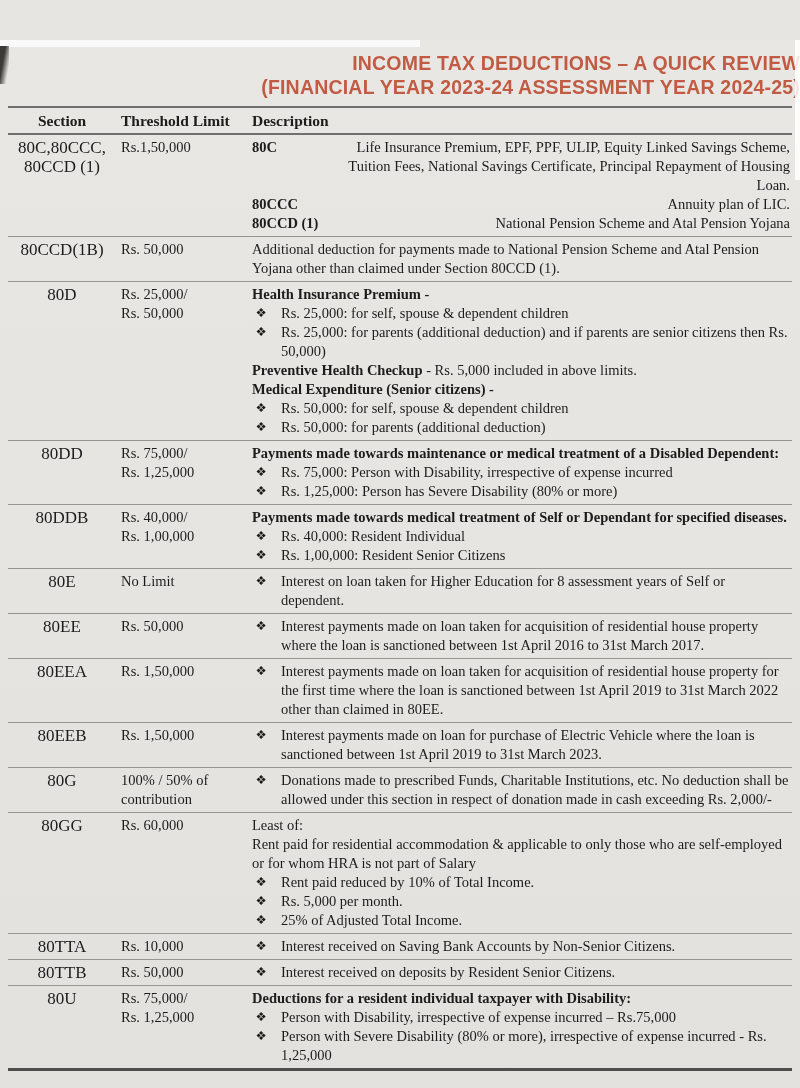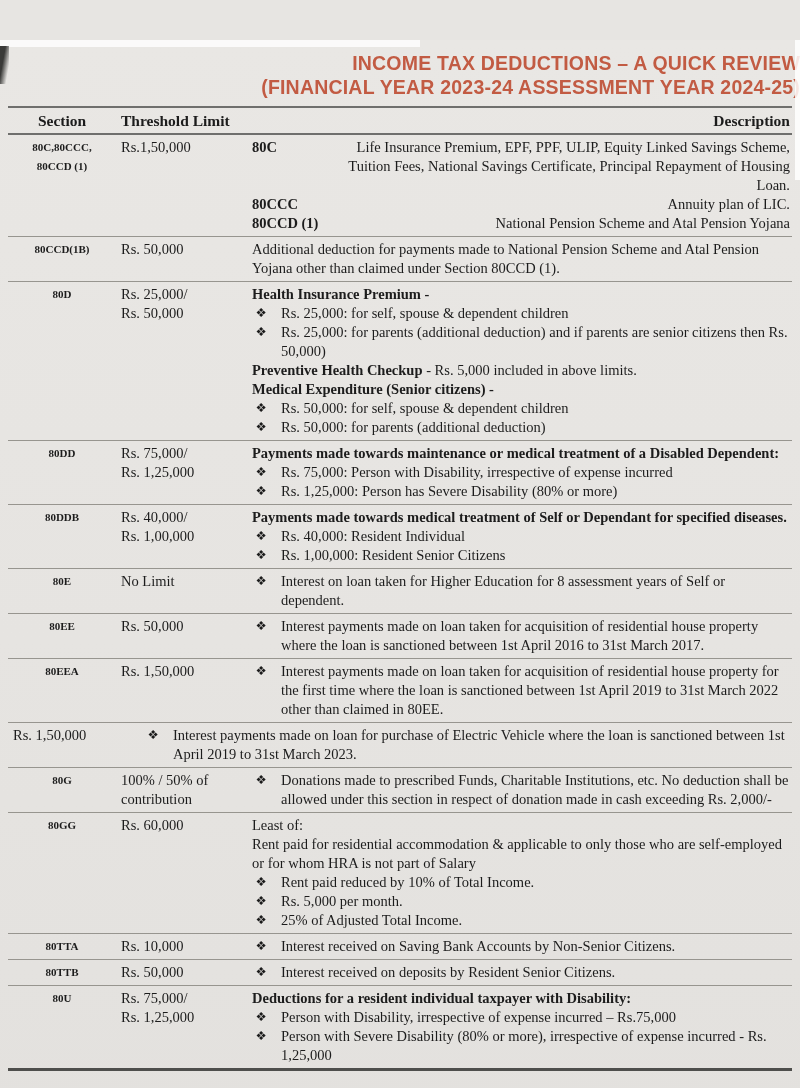--- a/index.html
+++ b/index.html
@@ -55,22 +55,22 @@
     display: flex;
     border-bottom: 1.5px solid #97958f;
     padding: 3px 0 3px 0;
     font-size: 14.5px;
     line-height: 19px;
   }
   .trow:last-child { border-bottom: 3px solid #4e4e4c; }
   .col-sec  { width: 108px; flex-shrink: 0; text-align: center; }
   .col-thr  { width: 136px; flex-shrink: 0; padding-left: 5px; }
   .col-desc { flex: 1; padding-right: 2px; }
-  .thead .col-desc { text-align: right; }
-  .sec-line { font-weight: bold; font-size: 11px; line-height: 19px; }
+  .thead .col-desc { text-align: left; }
+  .sec-line { font-weight: normal; font-size: 17px; line-height: 19px; }
   .thr-line { line-height: 19px; }
   .d-kv { display: flex; }
   .d-kv .k { font-weight: bold; min-width: 80px; padding-right: 4px; }
   .d-kv .v { flex: 1; text-align: right; }
   .d-bullet { display: flex; }
   .d-bullet .glyph {
     width: 18px; margin-right: 11px; flex-shrink: 0;
     text-align: center; font-size: 12.5px;
   }
   .d-bullet .btxt { flex: 1; }
@@ -237,20 +237,23 @@
             <div class="thr-line">Rs. 1,50,000</div>
           </div>
           <div class="col-desc">
             <div class="d-bullet">
               <div class="glyph">❖</div>
               <div class="btxt">Interest payments made on loan taken for acquisition of residential house property for the first time where the loan is sanctioned between 1st April 2019 to 31st March 2022 other than claimed in 80EE.</div>
             </div>
           </div>
         </div>
         <div class="trow">
+          <div class="col-sec">
+            <div class="sec-line">80EEB</div>
+          </div>
           <div class="col-thr">
             <div class="thr-line">Rs. 1,50,000</div>
           </div>
           <div class="col-desc">
             <div class="d-bullet">
               <div class="glyph">❖</div>
               <div class="btxt">Interest payments made on loan for purchase of Electric Vehicle where the loan is sanctioned between 1st April 2019 to 31st March 2023.</div>
             </div>
           </div>
         </div>

